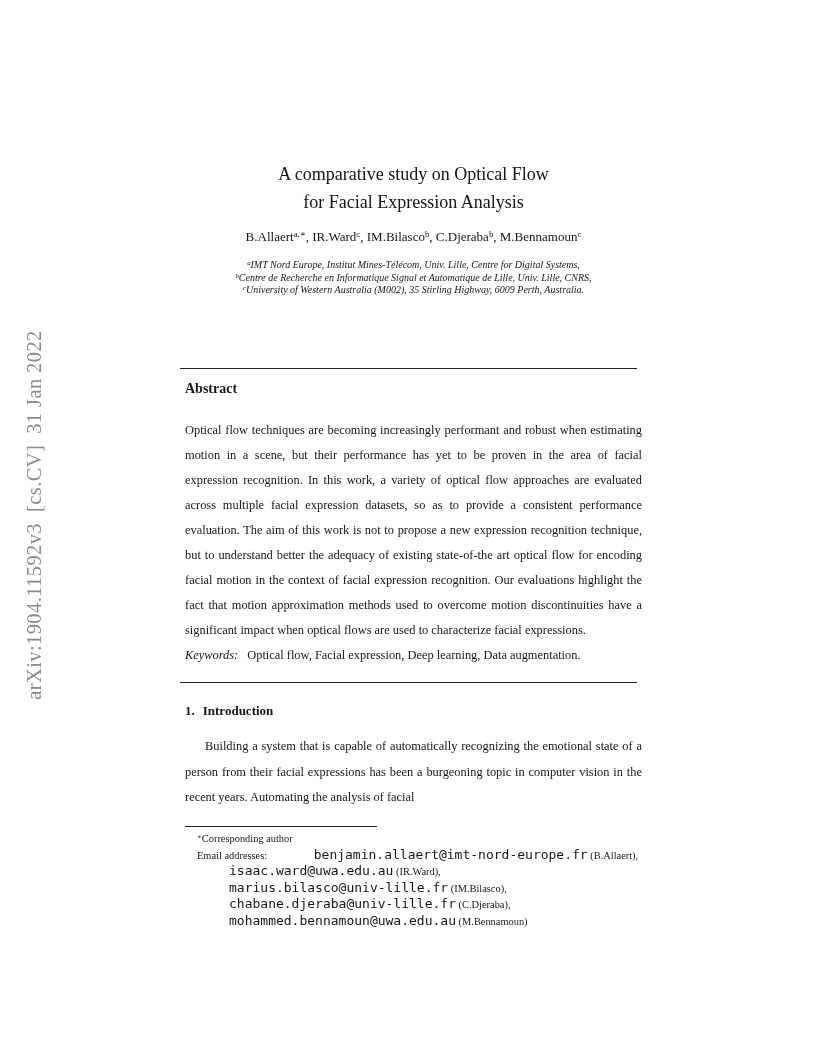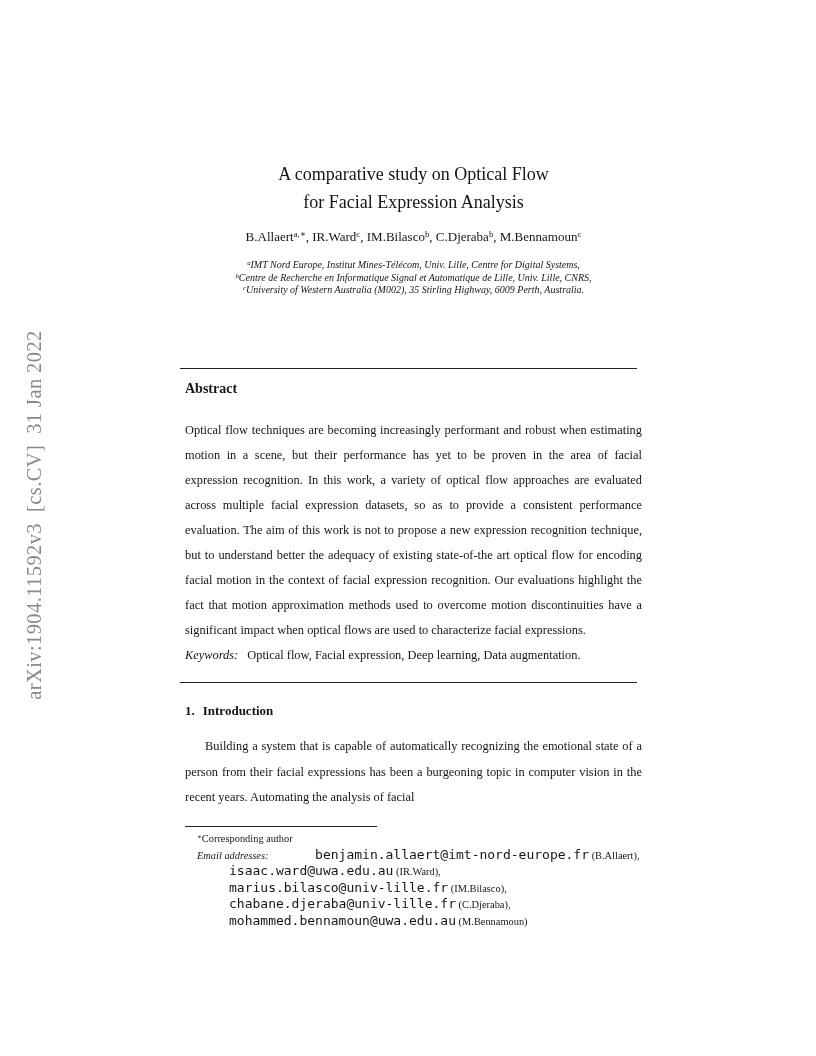--- a/index.html
+++ b/index.html
@@ -88,21 +88,21 @@
     line-height: 25.6px;
     text-align: justify;
     text-indent: 20px;
     margin: 0;
   }
 
   .footnote { top: 826px; font-size: 10.4px; line-height: 15.6px; }
   .footnote-rule { width: 192px; height: 1px; background: #222; margin-bottom: 4px; }
   .fn-corresponding { text-indent: 12px; }
   .fn-emails { text-indent: 12px; text-align: left; }
-  .fn-label { font-style: italic; }
+  .fn-label { }
   .mono {
     font-family: "DejaVu Sans Mono", "Liberation Mono", monospace;
     font-size: 13px;
     padding-left: 44px;
   }
 
   .footer {
     top: 920px;
     display: flex;
     justify-content: space-between;

